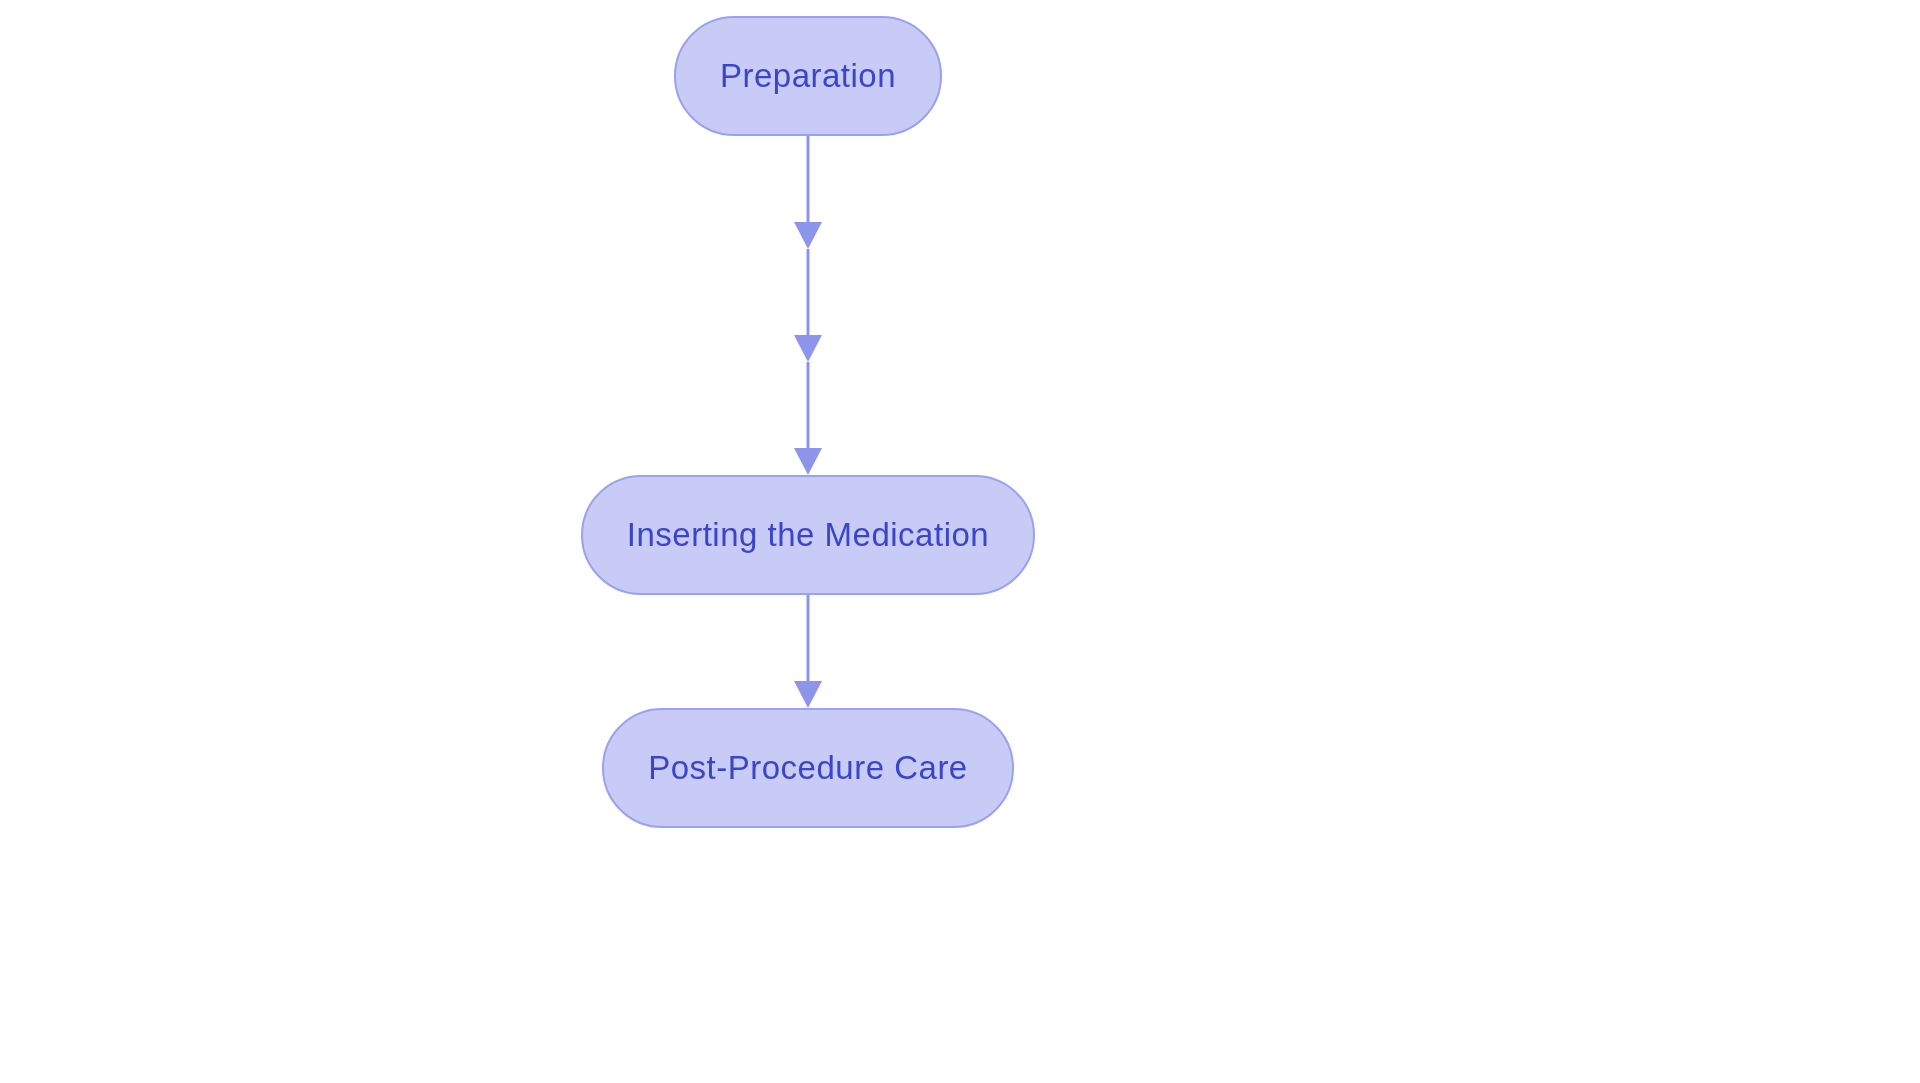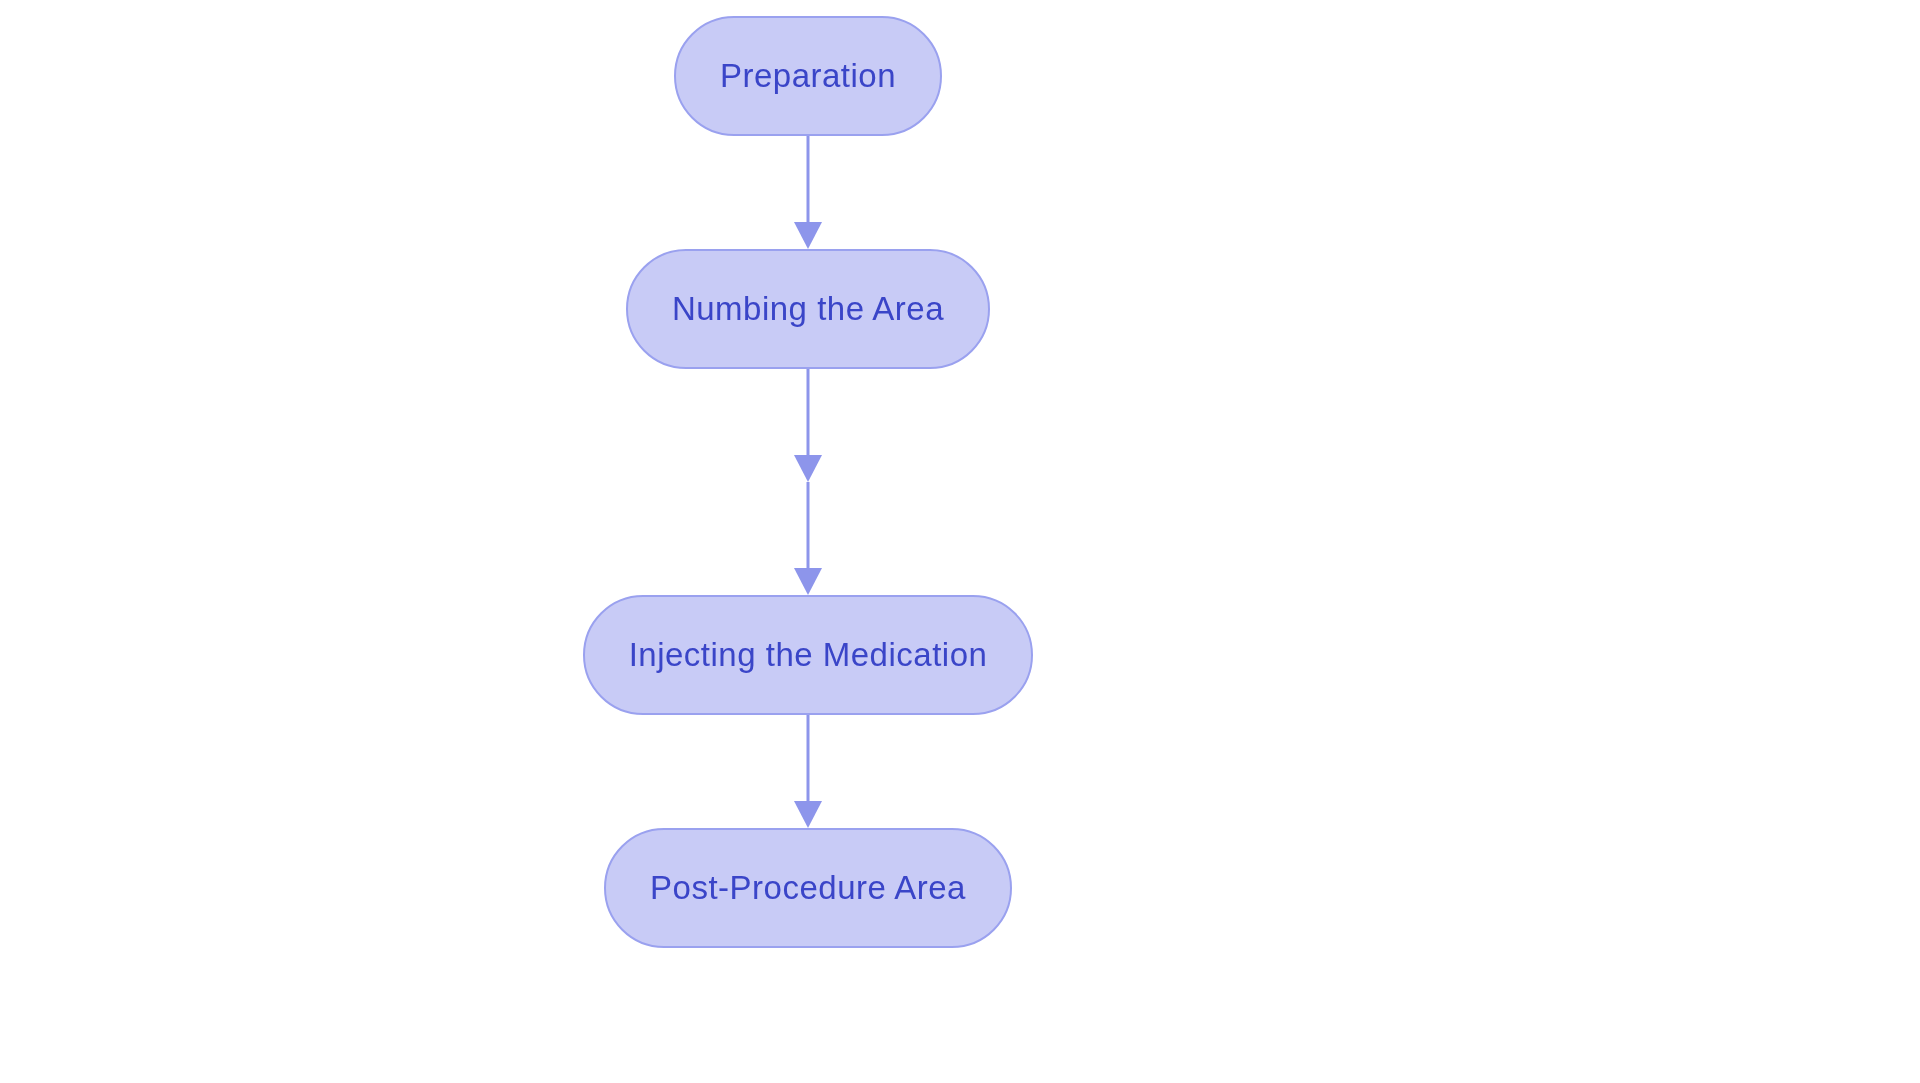--- a/index.html
+++ b/index.html
@@ -84,41 +84,38 @@
 
   <div class="flow-node">
     <span class="node-label">Preparation</span>
   </div>
 
   <div class="flow-arrow">
     <div class="arrow-line"></div>
     <div class="arrowhead"></div>
   </div>
 
-  <div class="flow-node">
-    <span class="node-label">Numbing the Area</span>
-  </div>
 
   <div class="flow-arrow">
     <div class="arrow-line"></div>
     <div class="arrowhead"></div>
   </div>
 
 
   <div class="flow-arrow">
     <div class="arrow-line"></div>
     <div class="arrowhead"></div>
   </div>
 
   <div class="flow-node">
-    <span class="node-label">Injecting the Medication</span>
+    <span class="node-label">Inserting the Medication</span>
   </div>
 
   <div class="flow-arrow">
     <div class="arrow-line"></div>
     <div class="arrowhead"></div>
   </div>
 
   <div class="flow-node">
-    <span class="node-label">Post-Procedure Area</span>
+    <span class="node-label">Post-Procedure Care</span>
   </div>
 
 </div>
 
 </body></html>

